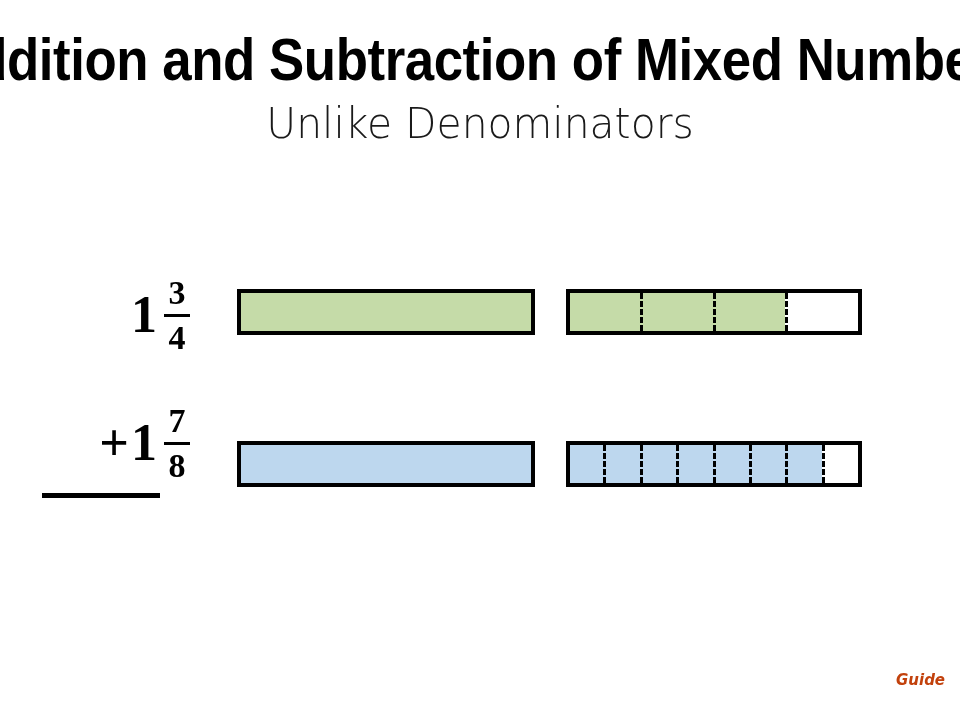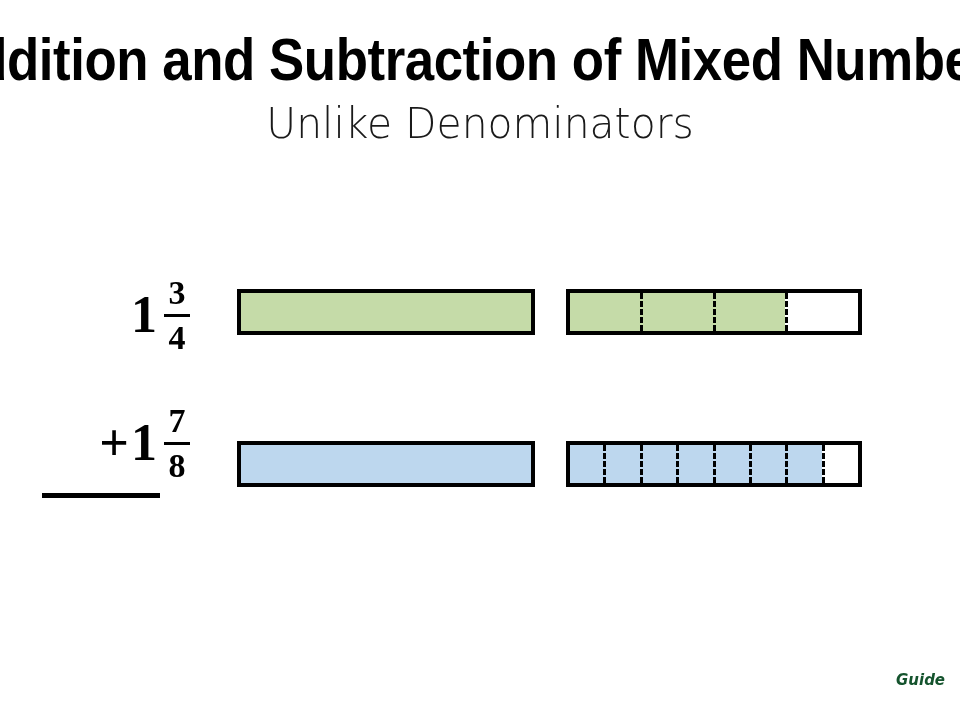--- a/index.html
+++ b/index.html
@@ -169,21 +169,21 @@
     white-space: nowrap;
   }
   #logo-sub {
     position: absolute;
     left: 8px;
     top: 38px;
     font-family: "DejaVu Sans", sans-serif;
     font-style: italic;
     font-weight: 700;
     font-size: 15px;
-    color: #14532d;
+    color: #c2410c;
     white-space: nowrap;
   }
 </style>
 </head>
 <body>
 
 <div id="title-area">
   <div id="main-title">Addition and Subtraction of Mixed Numbers</div>
   <div id="subtitle">Unlike Denominators</div>
 </div>

